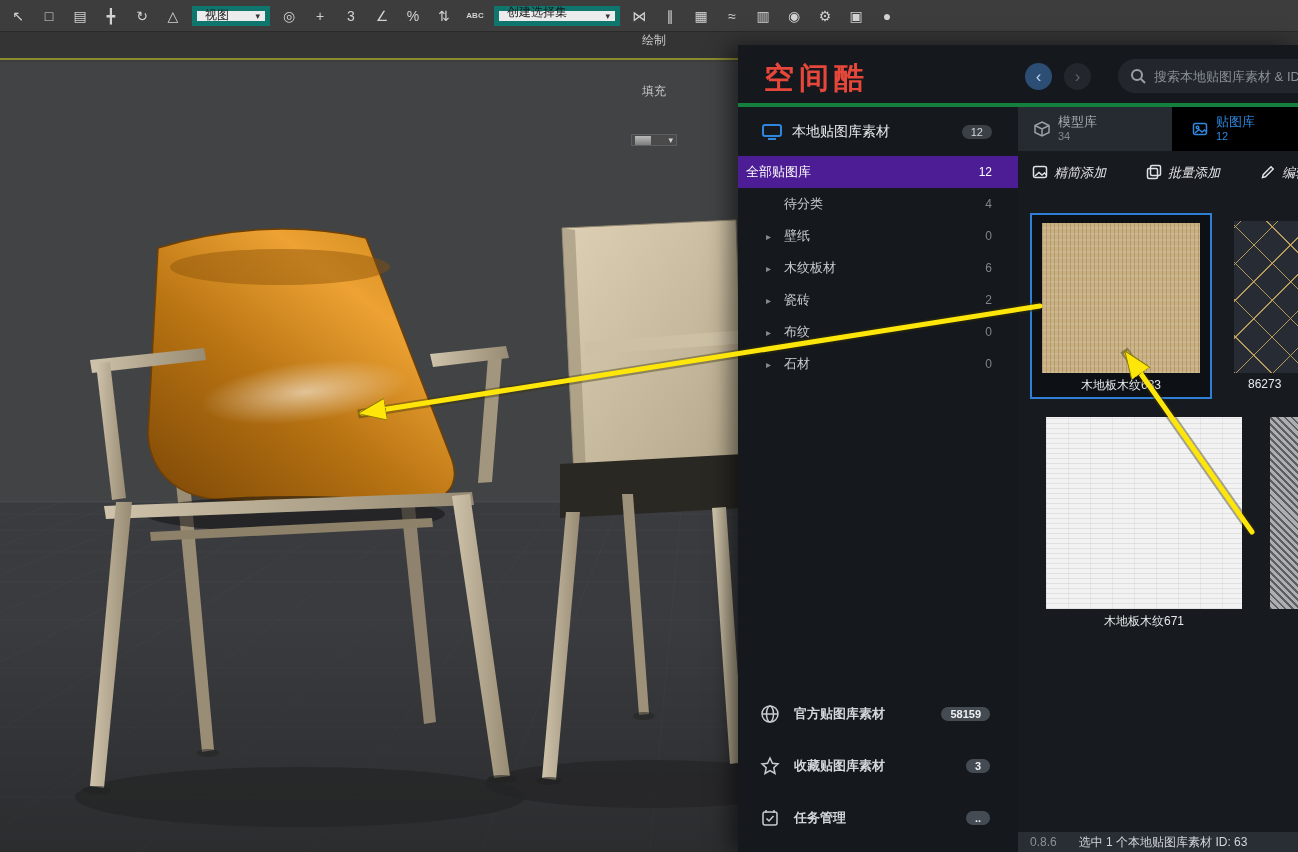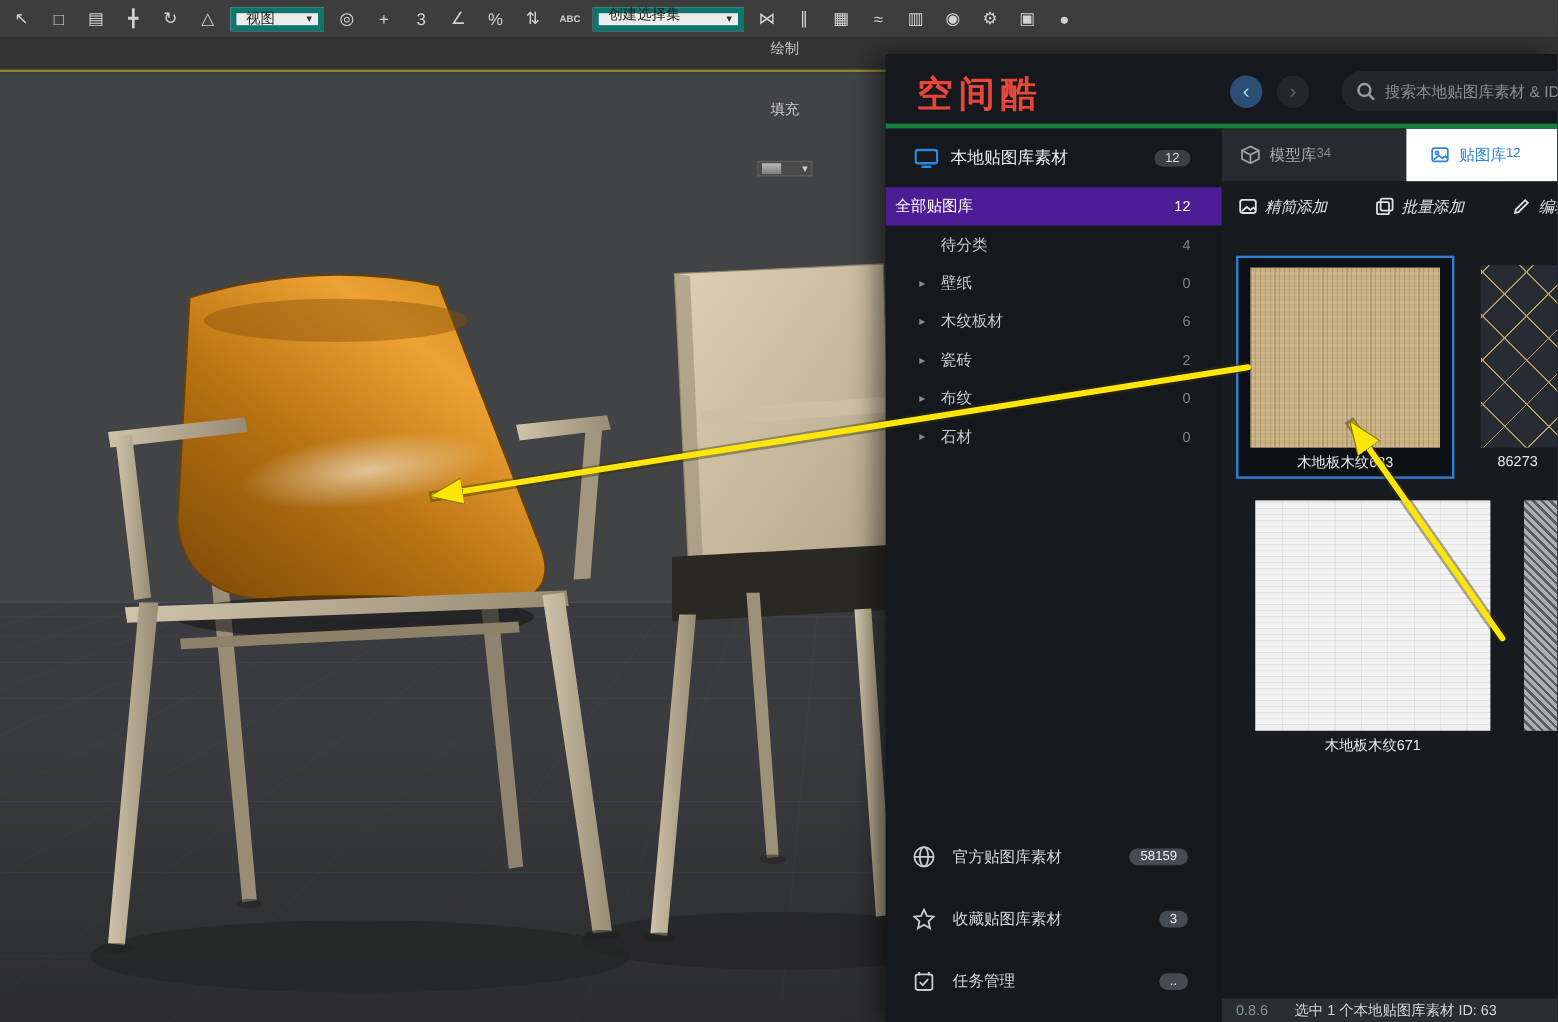--- a/index.html
+++ b/index.html
@@ -57,29 +57,29 @@
   .side-head .pill{margin-left:auto;}
   .pill{background:#3b4046;border-radius:10px;padding:1px 9px;font-size:11px;color:#d2d6da;}
   .side-item{height:32px;display:flex;align-items:center;padding:0 26px 0 46px;
     font-size:13px;color:#c7cbcf;position:relative;cursor:pointer;}
   .side-item .exp{position:absolute;left:28px;font-size:10px;color:#858b92;}
   .side-item .cnt{margin-left:auto;font-size:12px;color:#7f858c;}
   .side-item.selected{background:#4c1d95;color:#ffffff;padding-left:8px;}
   .side-item.selected .cnt{color:#ffffff;}
   .side-foot{position:absolute;left:0;right:0;bottom:8px;}
   .foot-item{height:52px;display:flex;align-items:center;gap:14px;
-    padding:0 28px 0 22px;color:#d3d7db;font-size:13px;cursor:pointer;}
+    padding:0 28px 0 22px;color:#d3d7db;font-size:13px;cursor:pointer;font-weight:bold;}
   .foot-item .pill{margin-left:auto;background:#454b52;color:#eef0f2;}
 
   .content{flex:1;display:flex;flex-direction:column;overflow:hidden;background:#171a1f;}
   .tabs{display:flex;height:44px;flex:0 0 auto;}
   .tab{display:flex;align-items:center;gap:8px;padding-left:16px;background:#262b31;cursor:pointer;}
   .tab.model{width:55%;}
-  .tab.map{width:45%;background:#ffffff;padding-left:20px;}
-  .tab-txt{display:flex;flex-direction:row;line-height:1.15;}
+  .tab.map{width:45%;background:#000000;padding-left:20px;}
+  .tab-txt{display:flex;flex-direction:column;line-height:1.15;}
   .tab .lbl{font-size:13px;color:#a6abb1;}
   .tab .cnt{font-size:11px;color:#82888f;}
   .tab.map .lbl,.tab.map .cnt{color:#2f86dc;}
   .actions{height:44px;display:flex;align-items:center;gap:40px;padding-left:14px;
     color:#e2e5e8;font-size:13px;flex:0 0 auto;}
   .act{display:flex;gap:6px;white-space:nowrap;cursor:pointer;font-style:italic;}
   .thumbs{flex:1;position:relative;}
   .thumb{position:absolute;cursor:pointer;}
   .t1{left:12px;top:18px;width:182px;height:186px;border:2px solid #2f80d4;background:#0d1015;}
   .t1 .timg{width:158px;height:150px;margin:8px auto 0;}

